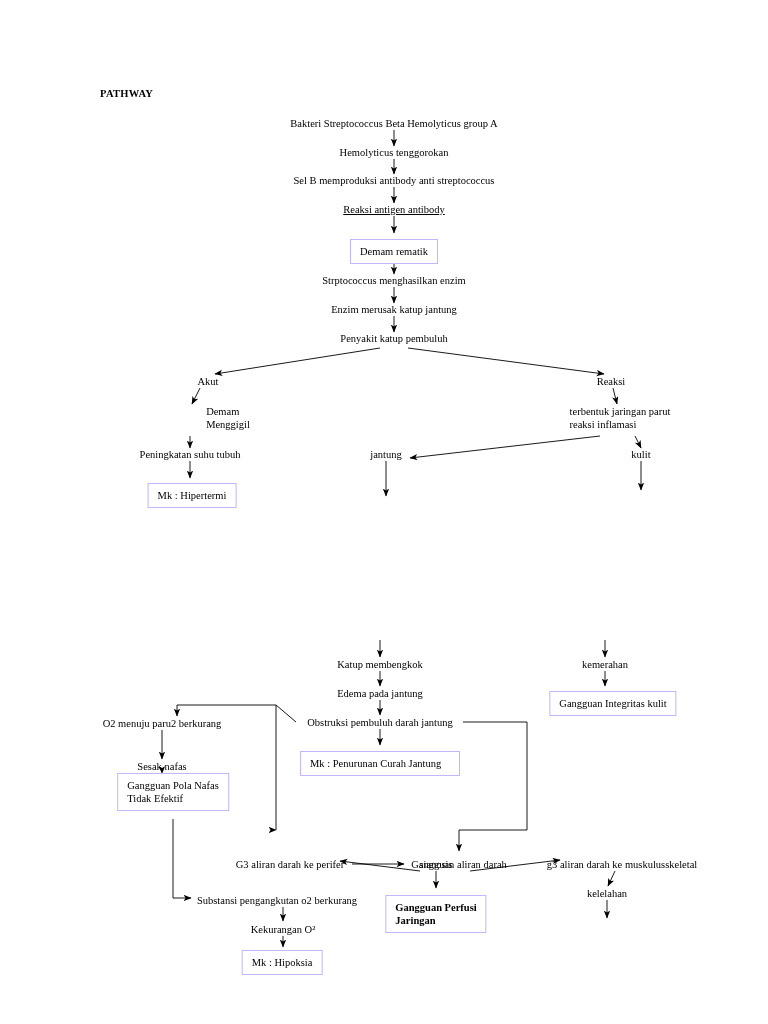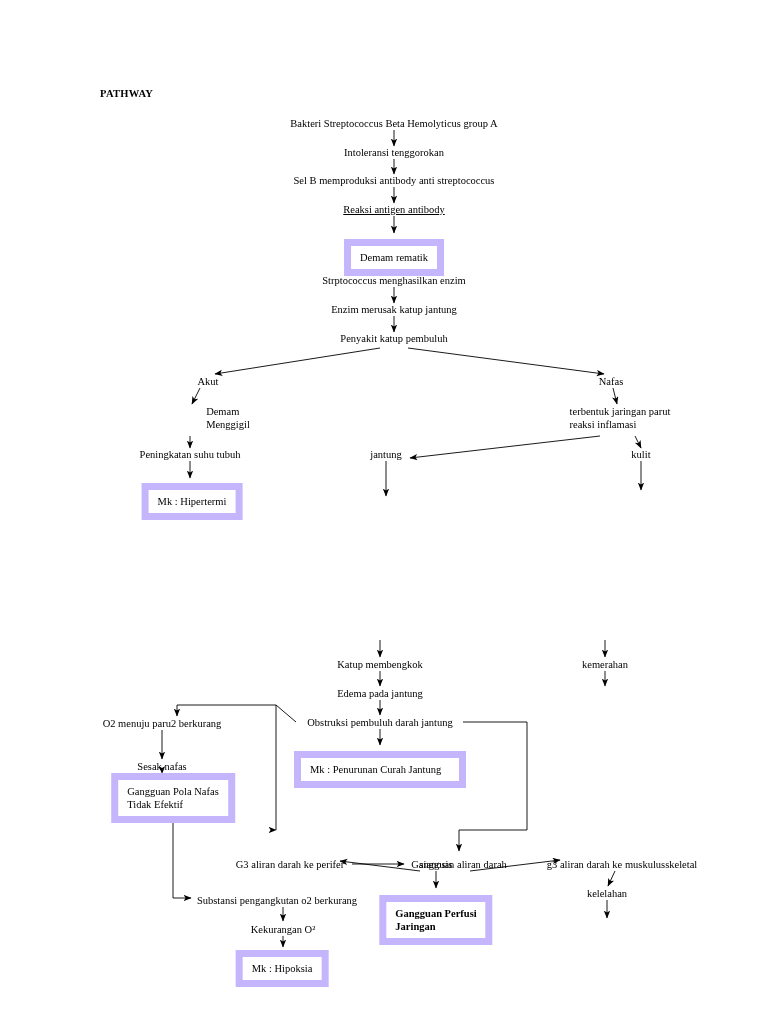--- a/index.html
+++ b/index.html
@@ -13,21 +13,21 @@
   }
   .canvas{position:absolute;left:0;top:18px;width:768px;height:1024px;}
   .node{
     position:absolute;
     font-size:10.5px;
     line-height:13px;
     white-space:pre;
     transform:translateX(-50%);
   }
   .boxed{
-    border:7px solid #c4b5fd;
+    border:1px solid #c4b5fd;
     padding:5px 9px;
     background:#fff;
   }
   .title{
     position:absolute;
     font-weight:bold;
     font-size:10.5px;
     letter-spacing:0.3px;
   }
   svg.lines{position:absolute;left:0;top:0;width:768px;height:1024px;pointer-events:none;}
@@ -107,45 +107,46 @@
 
       <path d="M296,704 L276,687 L177,687 L177,698"></path>
 
       <path d="M173,801 L173,880 L191,880"></path>
 
       <path d="M276,687 L276,812 L276,812" marker-end=""></path>
     </g>
   </svg>
 
   <div class="node" style="left:394px;top:99px;">Bakteri Streptococcus Beta Hemolyticus group A</div>
-  <div class="node" style="left:394px;top:128px;">Intoleransi tenggorokan</div>
+  <div class="node" style="left:394px;top:128px;">Hemolyticus tenggorokan</div>
   <div class="node" style="left:394px;top:156px;">Sel B memproduksi antibody anti streptococcus</div>
   <div class="node" style="left:394px;top:185px;text-decoration:underline;">Reaksi antigen antibody</div>
   <div class="node boxed" style="left:394px;top:221px;">Demam rematik</div>
   <div class="node" style="left:394px;top:256px;">Strptococcus menghasilkan enzim</div>
   <div class="node" style="left:394px;top:285px;">Enzim merusak katup jantung</div>
   <div class="node" style="left:394px;top:314px;">Penyakit katup pembuluh</div>
 
   <div class="node" style="left:208px;top:357px;">Akut</div>
-  <div class="node" style="left:611px;top:357px;">Nafas</div>
+  <div class="node" style="left:611px;top:357px;">Reaksi</div>
 
   <div class="node" style="left:192px;top:387px;margin-left:36px;">Demam
 Menggigil</div>
   <div class="node" style="left:620px;top:387px;">terbentuk jaringan parut
 reaksi inflamasi</div>
 
   <div class="node" style="left:190px;top:430px;">Peningkatan suhu tubuh</div>
   <div class="node" style="left:386px;top:430px;">jantung</div>
   <div class="node" style="left:641px;top:430px;">kulit</div>
 
   <div class="node boxed" style="left:192px;top:465px;">Mk : Hipertermi</div>
 
   <div class="node" style="left:380px;top:640px;">Katup membengkok</div>
   <div class="node" style="left:605px;top:640px;">kemerahan</div>
   <div class="node" style="left:380px;top:669px;">Edema pada jantung</div>
+  <div class="node boxed" style="left:613px;top:673px;">Gangguan Integritas kulit</div>
   <div class="node" style="left:380px;top:698px;">Obstruksi pembuluh darah jantung</div>
 
   <div class="node" style="left:162px;top:699px;">O2 menuju paru2 berkurang</div>
   <div class="node" style="left:162px;top:742px;">Sesak nafas</div>
   <div class="node boxed" style="left:173px;top:755px;">Gangguan Pola Nafas
 Tidak Efektif</div>
   <div class="node boxed" style="left:380px;top:733px;width:140px;">Mk : Penurunan Curah Jantung</div>
 
   <div class="node" style="left:459px;top:840px;">Gangguan aliran darah</div>
   <div class="node" style="left:290px;top:840px;">G3 aliran darah ke perifer</div>

